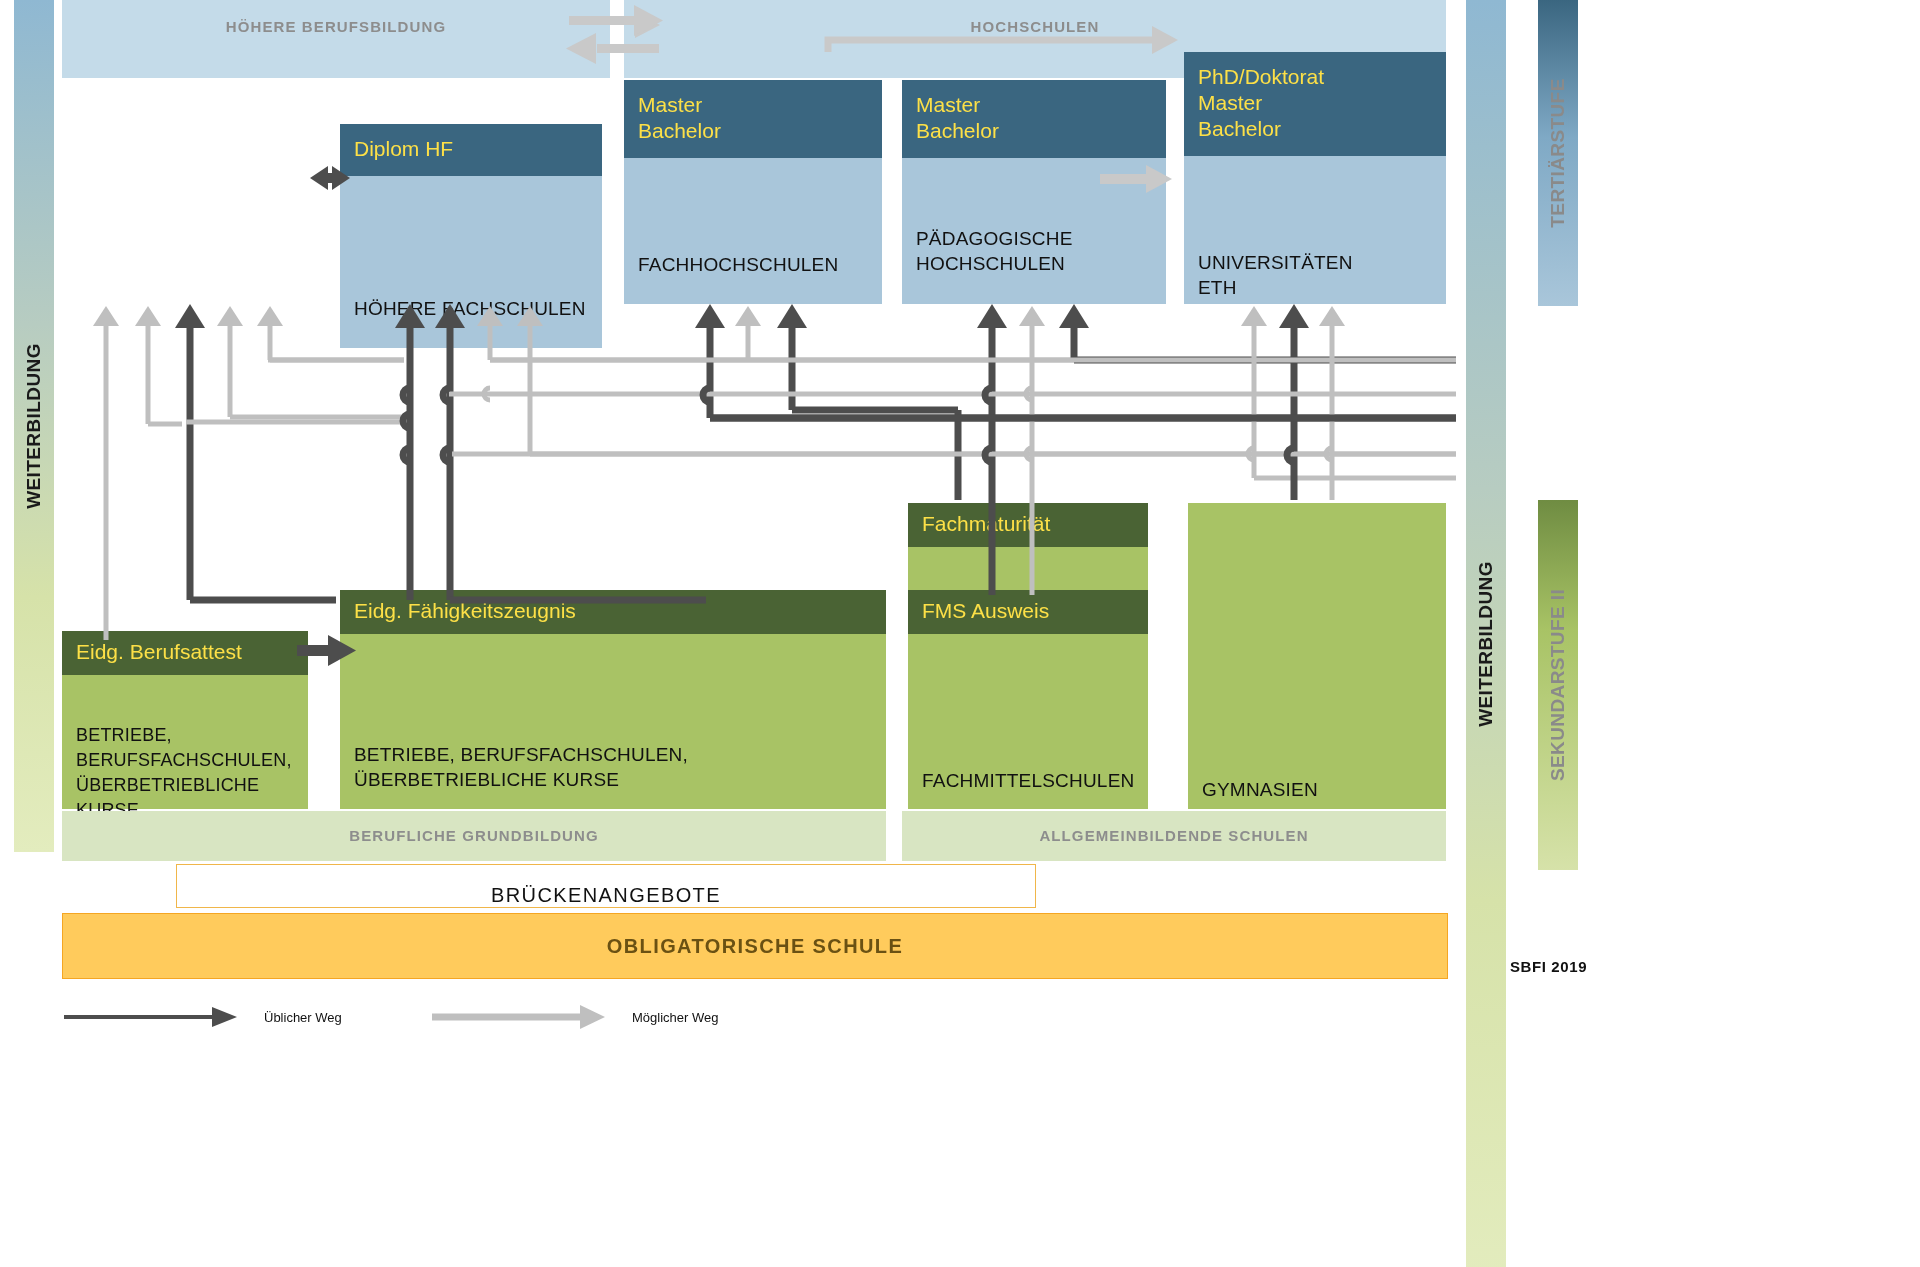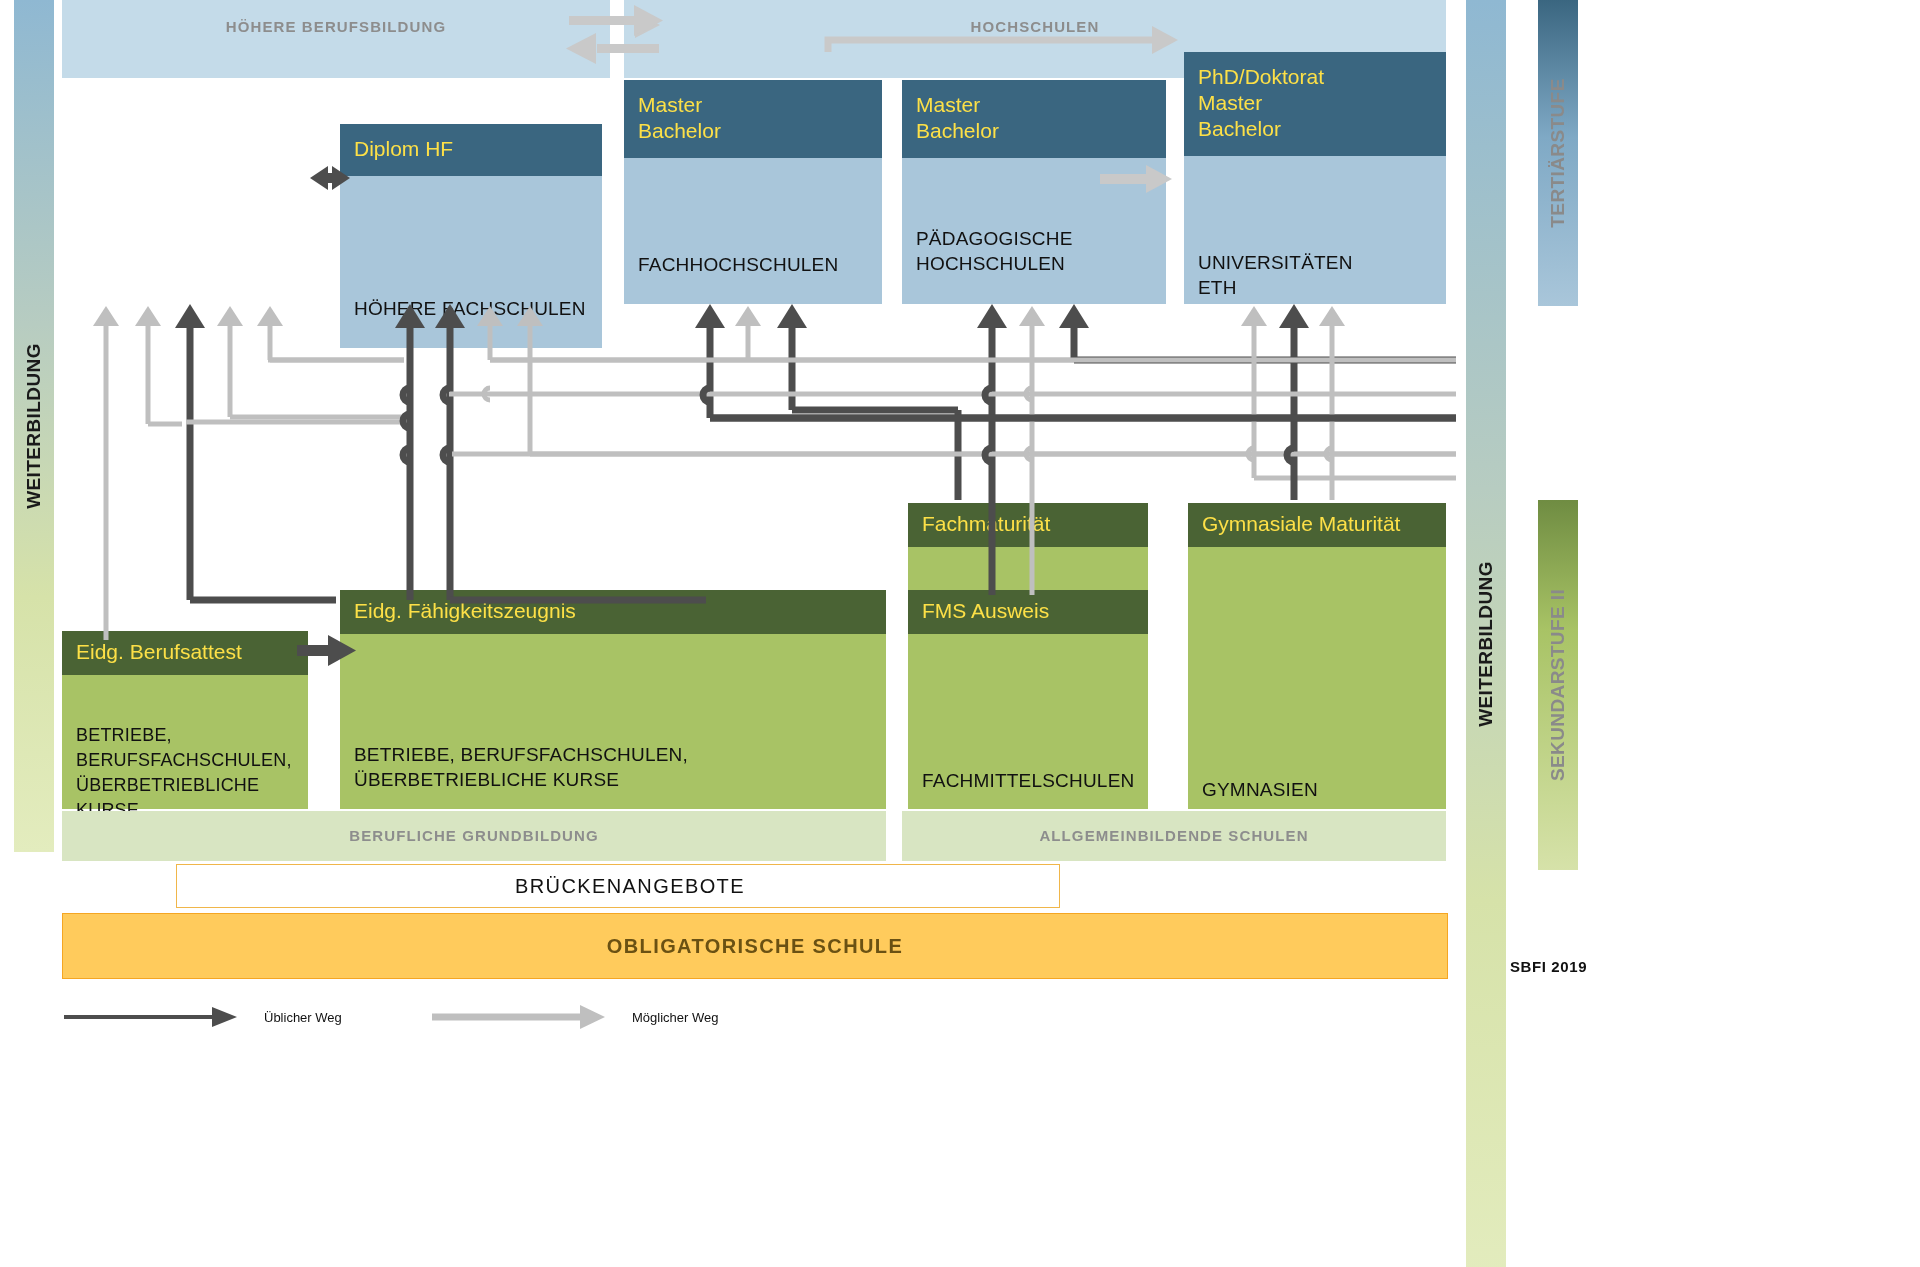--- a/index.html
+++ b/index.html
@@ -27,22 +27,22 @@
       background:#3a6680;color:#fde047;font-size:21px;line-height:26px;
       padding:12px 14px 14px 14px;}
   .cap.green{background:#4a6334;}
   .body-lbl{position:absolute;left:14px;font-size:19px;line-height:25px;
       color:#111;letter-spacing:.2px;}
   .box-blue{background:#a9c6da;}
   .box-green{background:#a8c365;}
 
   
   .bridge{position:absolute;background:#fff;border:1px solid #f0b64a;
-     display:flex;align-items:center;justify-content:center;
-     font-size:20px;letter-spacing:1.4px;color:#111;font-weight:400;padding-left:24px;}
+     display:flex;align-items:flex-end;justify-content:center;
+     font-size:20px;letter-spacing:1.4px;color:#111;font-weight:400;}
   .oblig{position:absolute;background:#ffcb5c;border:1px solid #f5a623;
      display:flex;align-items:center;justify-content:center;
      font-size:20px;letter-spacing:1.4px;color:#6a5113;font-weight:700;}
 
   
   .legend{position:absolute;display:flex;align-items:center;}
   .leg-txt{font-size:13px;color:#111;}
   .credit{position:absolute;font-size:15px;font-weight:700;color:#111;letter-spacing:.6px;}
 
   svg.overlay{position:absolute;left:0;top:0;width:1920px;height:1267px;pointer-events:none;}
@@ -105,21 +105,20 @@
     <div class="body-lbl" style="top:198px;white-space:pre-line;">UNIVERSITÄTEN
 ETH</div>
   </div>
 
 
   <div class="col box-green" style="left:908px;top:503px;width:240px;height:90px;">
     <div class="cap green" style="padding:8px 14px 10px 14px;">Fachmaturität</div>
   </div>
 
   <div class="col box-green" style="left:1188px;top:503px;width:258px;height:306px;">
-    <div class="cap green" style="padding:8px 14px 10px 14px;">Gymnasiale Maturität</div>
     <div class="body-lbl" style="top:274px;">GYMNASIEN</div>
   </div>
 
   <div class="col box-green" style="left:340px;top:590px;width:546px;height:219px;">
     <div class="cap green" style="padding:8px 14px 10px 14px;">Eidg. Fähigkeitszeugnis</div>
     <div class="body-lbl" style="top:152px;white-space:pre-line;">BETRIEBE, BERUFSFACHSCHULEN,
 ÜBERBETRIEBLICHE KURSE</div>
   </div>
 
   <div class="col box-green" style="left:908px;top:590px;width:240px;height:219px;">

